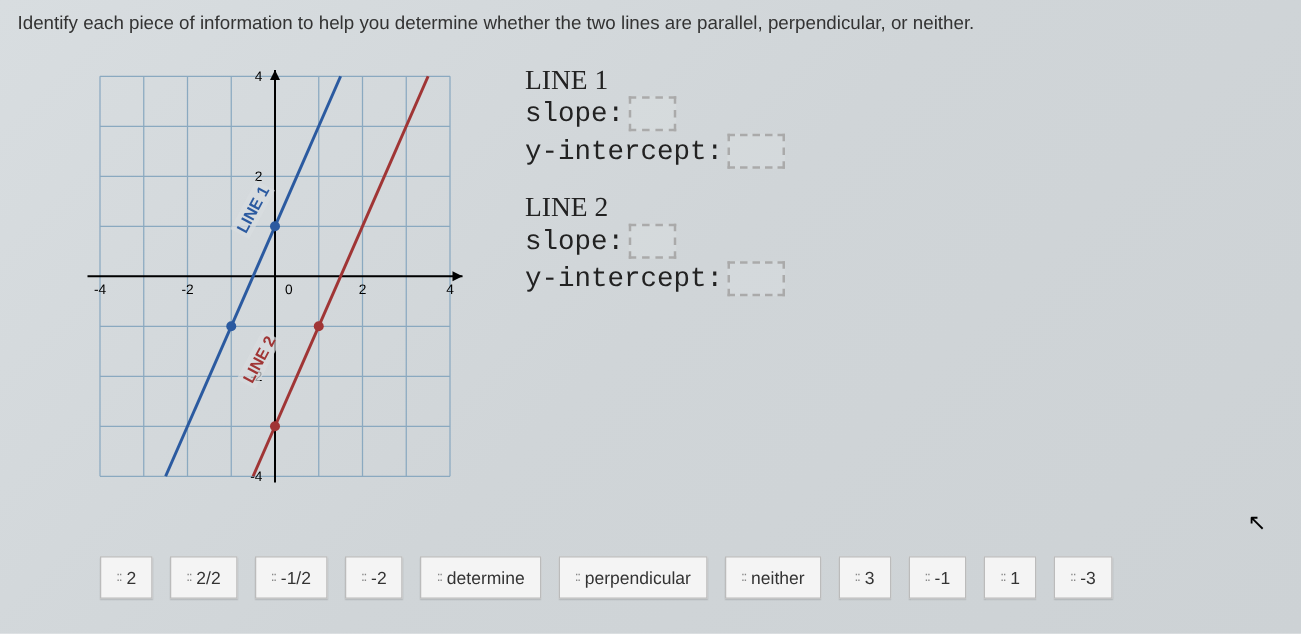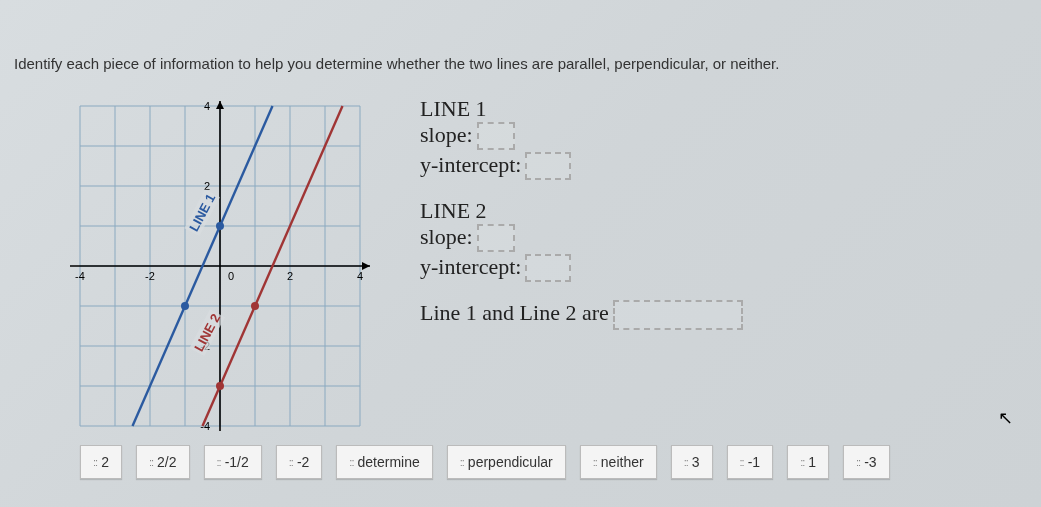--- a/index.html
+++ b/index.html
@@ -9,34 +9,33 @@
     width: 1041px;
     height: 507px;
     background: linear-gradient(135deg, #d8dde0 0%, #d0d5d8 50%, #cdd2d5 100%);
     font-family: Arial, sans-serif;
     overflow: hidden;
   }
   .question {
     padding: 10px 14px 4px 14px;
     font-size: 15px;
     color: #333;
-    margin-top: 45px;
   }
   .main {
     display: flex;
     padding: 20px 0 0 60px;
   }
   .graph-area { position: relative; width: 320px; height: 340px; }
   .grid { position: absolute; top: 0; left: 0; }
   .line-labels .lbl { position: absolute; font-size: 13px; font-weight: bold; background: rgba(216,221,224,.7); padding: 1px 2px; }
   .lbl1 { color: #2b5aa0; transform: rotate(-62deg); left: 120px; top: 108px; }
   .lbl2 { color: #a03535; transform: rotate(-62deg); left: 125px; top: 228px; }
   .right-panel { padding-left: 40px; font-size: 22px; color: #222; font-family: "Comic Sans MS","Segoe Script",cursive; }
   .block { margin-bottom: 18px; }
-  .row-line { display:flex; margin-bottom:2px; }
+  .row-line { display:flex; align-items:center; margin-bottom:2px;font-family:Liberation Mono, monospace; }
   .drop-small, .drop-med, .drop-big {
     display:inline-block; border:2px dashed #aaa; height:28px; margin-left:4px; background: rgba(255,255,255,.1);
   }
   .drop-small { width:38px; }
   .drop-med   { width:46px; }
   .drop-big   { width:130px; height:30px; }
   .bank {
     position:absolute; bottom:28px; left:80px; right:30px;
     display:flex; gap:14px; flex-wrap:nowrap;
   }
@@ -129,24 +128,20 @@
       <div class="row-line">
         <span>slope:</span>
         <span class="drop-small"></span>
       </div>
       <div class="row-line">
         <span>y-intercept:</span>
         <span class="drop-med"></span>
       </div>
     </div>
 
-    <div class="block row-line">
-      <span>Line 1 and Line 2 are</span>
-      <span class="drop-big"></span>
-    </div>
   </div>
 </div>
 
 <div class="bank">
   <div class="tile">
       <span class="grip">::</span>
       <span>2</span>
     </div>
   <div class="tile">
       <span class="grip">::</span>

